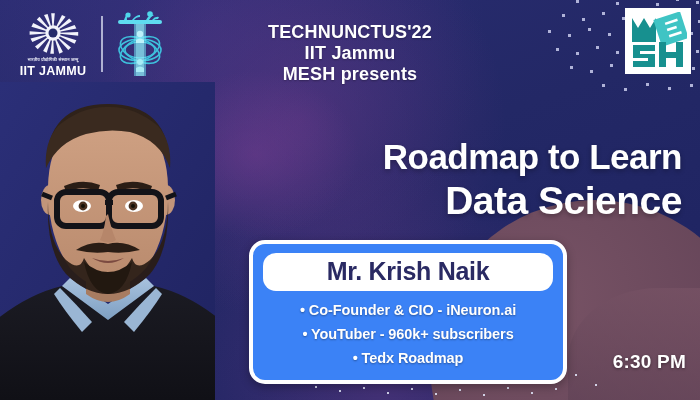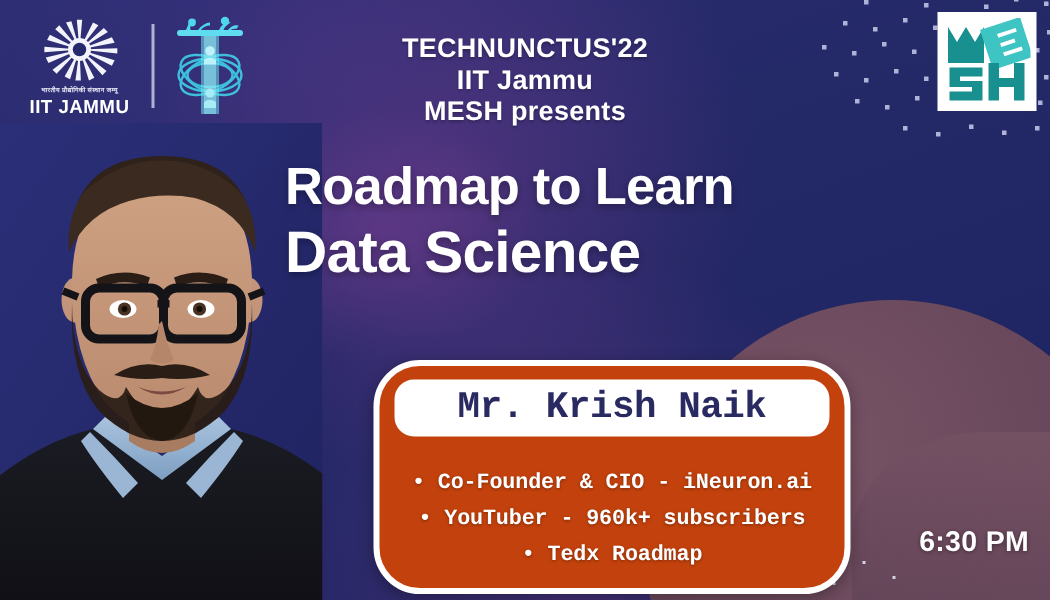--- a/index.html
+++ b/index.html
@@ -104,58 +104,57 @@
     color:#ffffff;
     font-weight:bold;
     font-size:18px;
     line-height:21px;
     letter-spacing:.2px;
     text-shadow:0 1px 2px rgba(0,0,0,.28);
   }
 
   
   .title {
-    position:absolute; left:190px; right:18px; top:104px;
-    text-align:left;
+    position:absolute; left:190px; right:18px; top:136px;
+    text-align:right;
   }
   .title .l1, .title .l2 {
     color:#ffffff;
     font-weight:bold;
     letter-spacing:-0.5px;
     text-shadow:0 2px 5px rgba(0,0,0,.30);
     white-space:nowrap;
   }
   .title .l1 { font-size:35px; line-height:42px; }
   .title .l2 { font-size:39px; line-height:46px; }
 
   
   .card {
     position:absolute;
     left:249px; top:240px;
     width:318px;
-    background:#c2410c;
+    background:#3b82f6;
     border:4px solid #ffffff;
-    border-radius:31px;
+    border-radius:16px;
     padding:9px 10px 10px;
     box-shadow:0 3px 10px rgba(0,0,0,.30);
-    font-family:Liberation Mono, monospace;
   }
   .name-pill {
     background:#ffffff;
     border-radius:13px;
     text-align:center;
     padding:4px 0 5px;
   }
   .name-pill span {
     color:#2a2a63;
     font-size:25px;
     font-weight:bold;
     letter-spacing:-0.3px;
   }
-  .bullets { margin-top:19px; text-align:center; }
+  .bullets { margin-top:7px; text-align:center; }
   .bullets div {
     color:#ffffff;
     font-size:14.5px;
     font-weight:bold;
     line-height:24px;
     letter-spacing:-0.1px;
     white-space:nowrap;
     text-shadow:0 1px 2px rgba(0,0,0,.35);
   }
 

